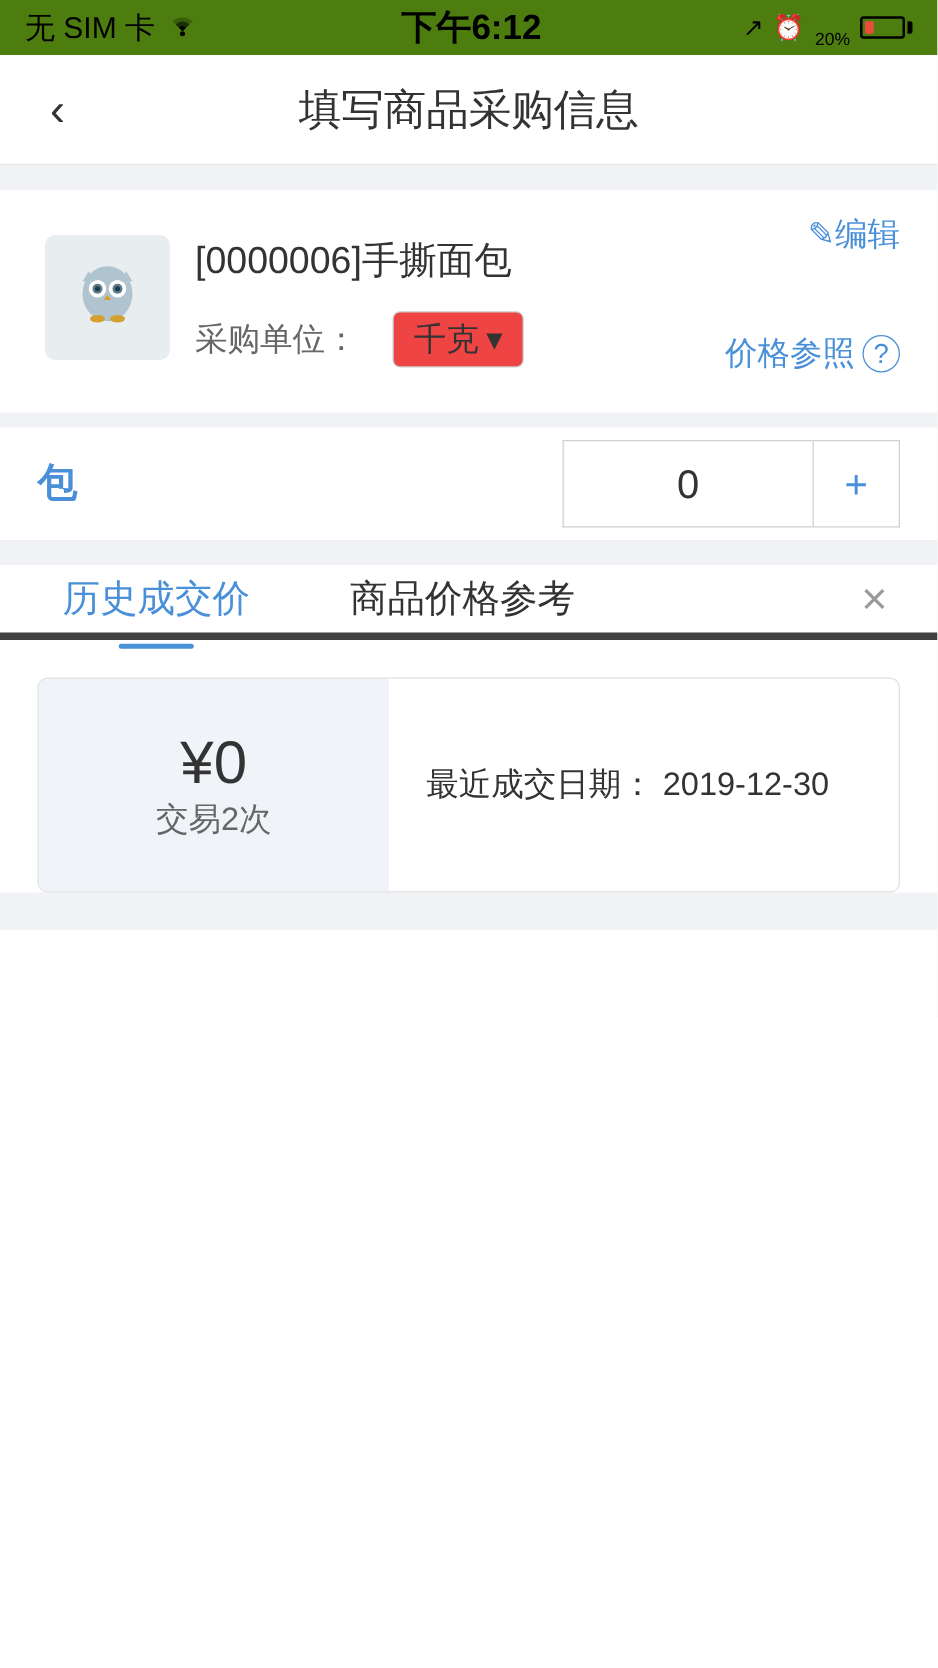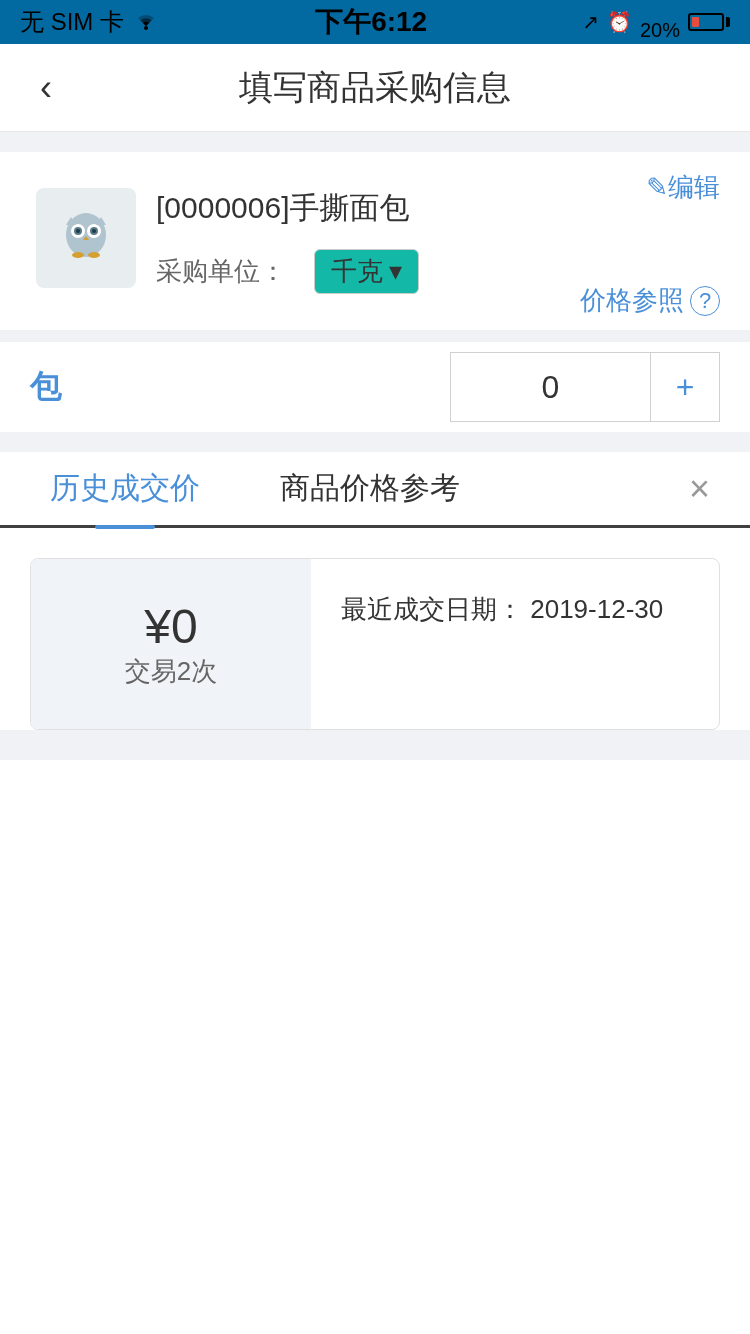--- a/index.html
+++ b/index.html
@@ -9,21 +9,21 @@
       min-height: 1334px;
       font-family: -apple-system, "PingFang SC", "Helvetica Neue", sans-serif;
       background: #f0f2f5;
       overflow-x: hidden;
     }
 
     
     .status-bar {
       width: 750px;
       height: 44px;
-      background: #0369a1;
+      background: #4d7c0f;
       display: flex;
       align-items: center;
       justify-content: space-between;
       padding: 0 20px;
       font-size: 26px;
     }
     .status-left {
       display: flex;
       align-items: center;
       gap: 8px;
@@ -137,35 +137,35 @@
     }
     .unit-dropdown {
       border: 1px solid #ccc;
       border-radius: 6px;
       padding: 4px 16px;
       font-size: 26px;
       color: #333;
       display: flex;
       align-items: center;
       gap: 6px;
-      background: #14b8a6;
+      background: #ef4444;
     }
     .edit-link {
       position: absolute;
       top: 18px;
       right: 30px;
       color: #4a90d9;
       font-size: 26px;
       display: flex;
       align-items: center;
       gap: 6px;
     }
     .price-ref-link {
       position: absolute;
-      bottom: 12px;
+      bottom: 30px;
       right: 30px;
       color: #4a90d9;
       font-size: 26px;
       display: flex;
       align-items: center;
       gap: 6px;
     }
 
     
     .section-divider {
@@ -228,23 +228,23 @@
     }
 
     
     .tabs-panel {
       background: #fff;
       margin-top: 20px;
     }
     .tabs-header {
       display: flex;
       align-items: center;
-      border-bottom: 3px solid #404040;
+      border-bottom: 6px solid #404040;
       padding: 0 30px;
-      height: 76px;
+      height: 60px;
       position: relative;
     }
     .tab-item {
       font-size: 30px;
       padding: 0 20px;
       height: 80px;
       display: flex;
       align-items: center;
       cursor: pointer;
       position: relative;
@@ -299,21 +299,21 @@
     }
     .history-trades {
       font-size: 26px;
       color: #666;
     }
     .history-right {
       flex: 1;
       padding: 30px;
       display: flex;
       flex-direction: column;
-      justify-content: flex-start;
+      justify-content: center;
       gap: 16px;
     }
     .history-detail {
       font-size: 26px;
       color: #333;
       line-height: 1.6;
     }
 
     
     .page-bg {
@@ -333,21 +333,21 @@
         <path d="M14 16l5.5-5.5a7.8 7.8 0 00-11 0L14 16z" fill="#000" opacity="0.5"></path>
         <path d="M14 16l8-8a12 12 0 00-16 0L14 16z" fill="#000" opacity="0.25"></path>
         <circle cx="14" cy="18" r="2" fill="#000"></circle>
       </svg>
     </span>
   </div>
   <div class="status-center">下午6:12</div>
   <div class="status-right">
     <span style="font-size:20px;">↗</span>
     <span style="font-size:20px;">⏰</span>
-    <span style="font-size:20px;margin-top:17px;">20%</span>
+    <span style="font-size:14px;margin-top:17px;">20%</span>
     <div class="battery-icon">
       <div class="battery-body">
         <div class="battery-fill"></div>
       </div>
       <div class="battery-tip"></div>
     </div>
   </div>
 </div>
 
 <div class="nav-bar">

